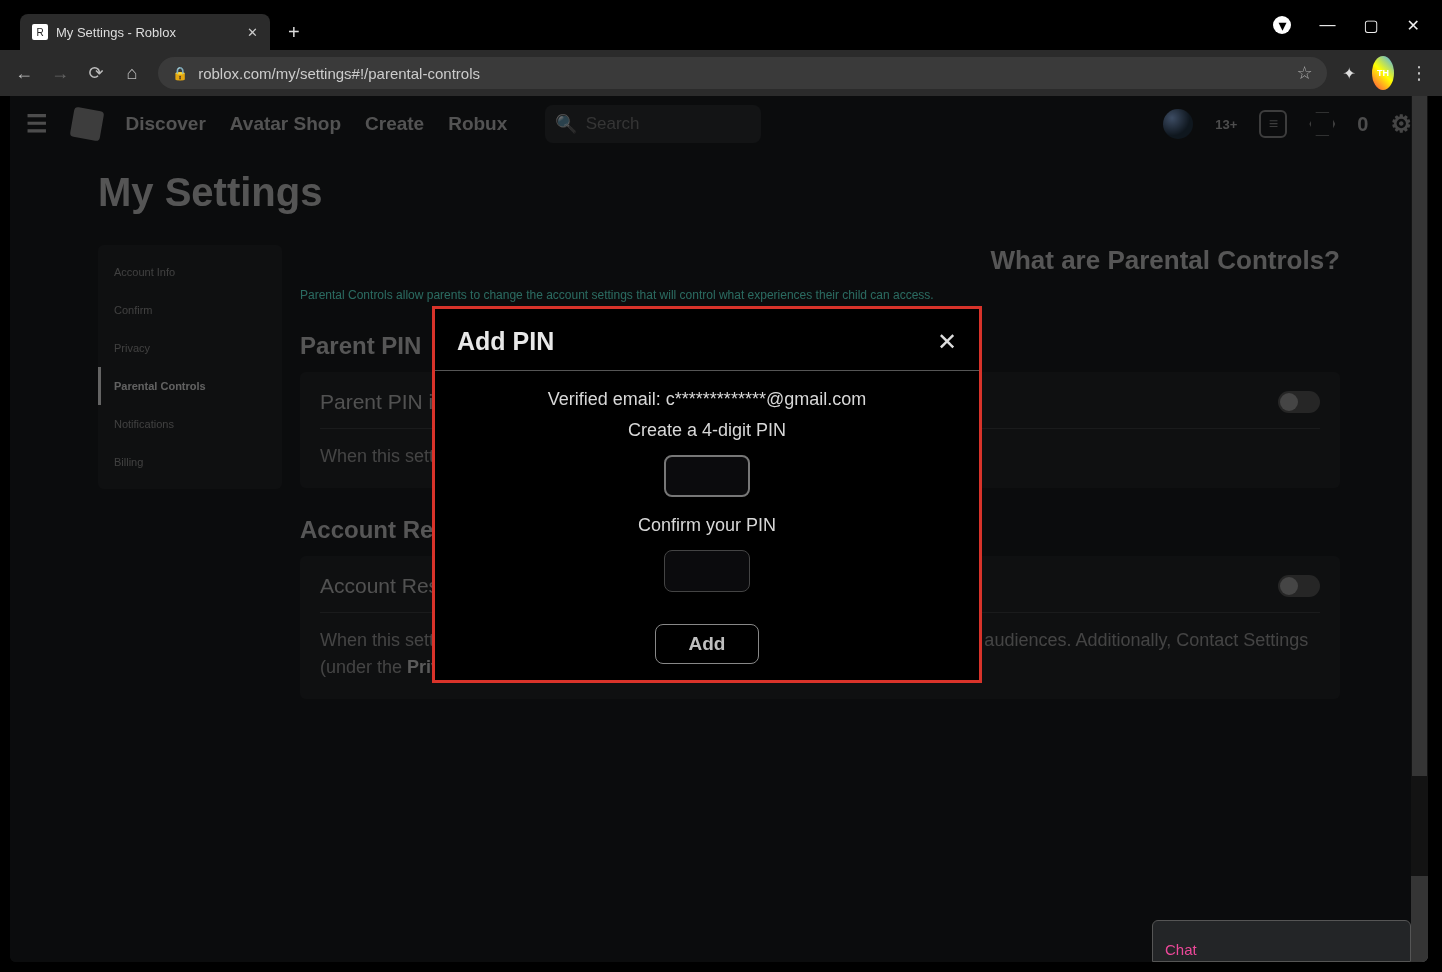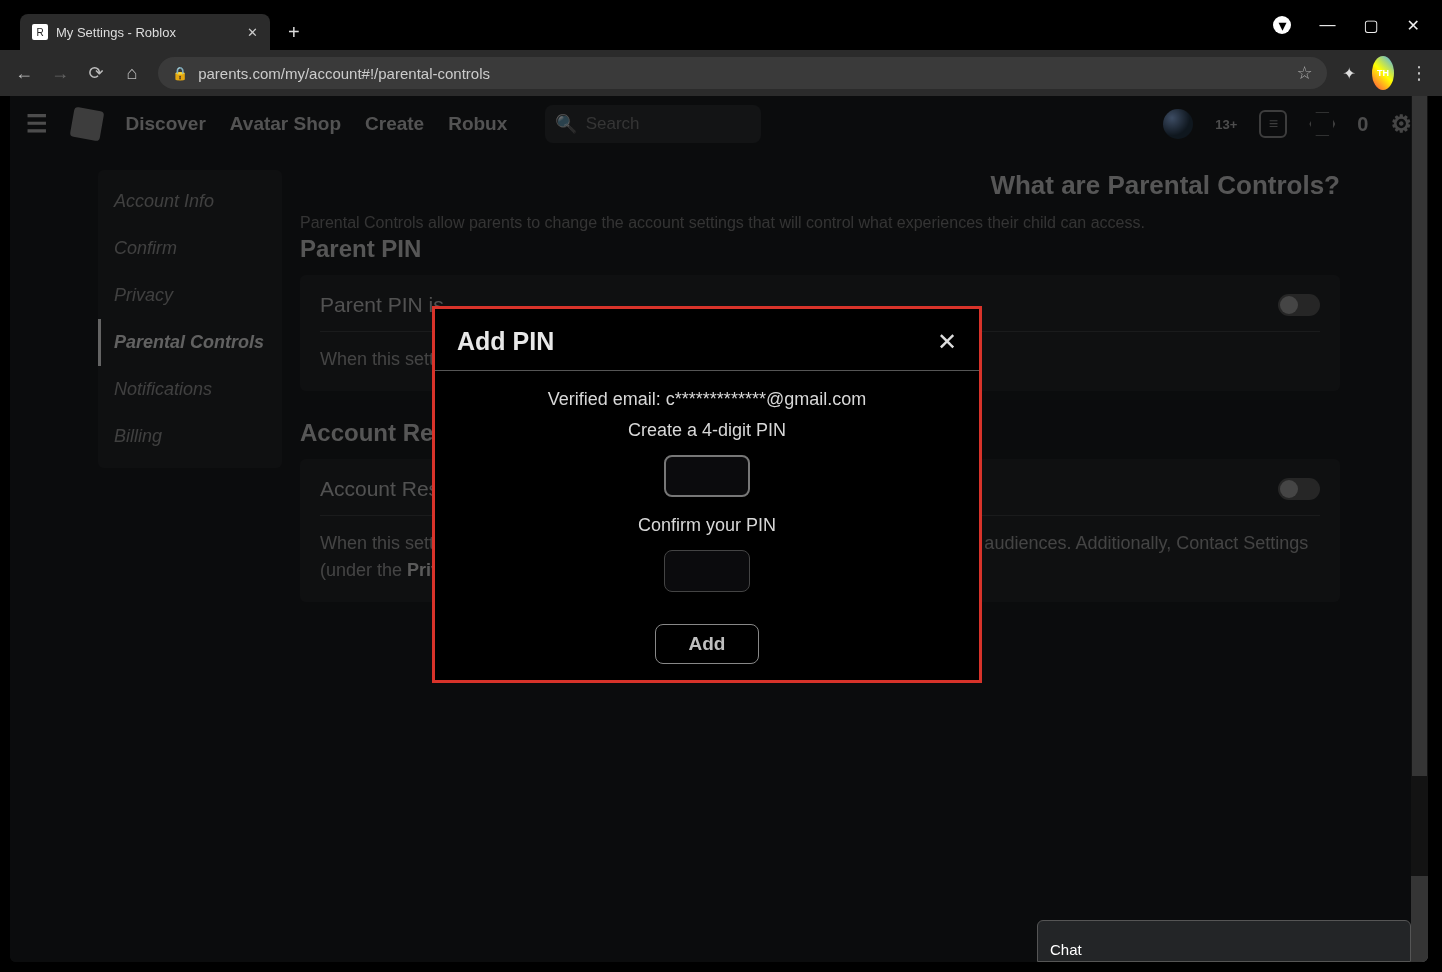--- a/index.html
+++ b/index.html
@@ -46,26 +46,26 @@
 .rightnav .navicon2 { width:28px; height:28px; border:2px solid #888; border-radius:6px; display:flex; align-items:center; justify-content:center; color:#888; font-size:16px; cursor:pointer;}
 .rightnav .robuxcount { color:#aaa; font-size:20px; }
 .rightnav .hex { width:26px; height:26px; border:2px solid #888; transform:rotate(0deg); border-radius:4px; clip-path: polygon(25% 5%, 75% 5%, 100% 50%, 75% 95%, 25% 95%, 0 50%);}
 .rightnav .gear { color:#999; font-size:24px; cursor:pointer;}
 
 .main { padding: 18px 88px; color: #c9c9c9; }
 .page-title { font-size: 40px; font-weight: 800; color: #bdbdbd; margin-bottom: 30px; }
 
 .layout { display: flex; gap: 18px; }
 .sidebar { width: 184px; background: #232527; border-radius: 6px; padding: 8px 0; align-self: flex-start; }
-.sidebar .item { padding: 13px 16px; font-size: 18px; color: #8e8e8e; cursor:pointer;font-style:italic; }
+.sidebar .item { padding: 13px 16px; font-size: 11px; color: #8e8e8e; cursor:pointer; }
 .sidebar .item.active { color: #d8d8d8; border-left: 3px solid #ddd; font-weight:600; padding-left:13px; }
 
 .content { flex: 1; }
 .content h2 { font-size: 26px; font-weight: 800; color: #bfbfbf; margin-bottom: 10px; text-align: right; }
-.content p.desc { font-size: 16px; color: #737373; line-height: 1.5; }
+.content p.desc { font-size: 12px; color: #5eead4; line-height: 1.5; margin-bottom: 28px; }
 .content h3 { font-size: 24px; font-weight: 800; color: #bfbfbf; margin-bottom: 12px; }
 .setting-box { background: #232527; border-radius: 6px; padding: 18px 20px; margin-bottom: 28px; }
 .setting-row { display:flex; align-items:center; justify-content:space-between; padding-bottom: 14px; border-bottom: 1px solid #3a3c3e; }
 .setting-row .label { font-size: 21px; color: #b4b4b4; }
 .toggle { width: 42px; height: 22px; background: #555; border-radius: 12px; position: relative; cursor:pointer;}
 .toggle::after { content:''; position:absolute; width:18px; height:18px; background:#999; border-radius:50%; top:2px; left:2px; }
 .setting-desc { font-size: 18px; color: #979797; margin-top: 14px; line-height:1.5; }
 .setting-desc b { color:#c8c8c8; font-weight:700;}
 
 
@@ -78,21 +78,21 @@
 .pin-input { width: 86px; height: 42px; background: #0b0b0d; border: 2px solid #777; border-radius: 8px; margin: 4px 0 8px; }
 .pin-input.noborder { border: 1px solid #444; }
 .modal-add { width: 104px; height: 40px; border: 1px solid #888; border-radius: 8px; background: none; color: #bfbfbf; font-size: 19px; font-weight: 600; margin-top: 14px; cursor:pointer;}
 
 
 .footer { position:absolute; bottom:0; left:0; right:17px; height: 64px; display:flex; align-items:center; justify-content:center; gap: 54px; color:#adadad; font-size:20px; font-weight:700; }
 .footer span { cursor:pointer;}
 .footer .cut { overflow: hidden; width: 56px; white-space: nowrap; }
 
 
-.chatw { position:absolute; right:17px; bottom:0; width:374px; height:34px; background:#232527; border:1px solid #555; border-radius:6px 6px 0 0; padding: 20px 12px; color:#ffffff; font-size:15px; }
+.chatw { position:absolute; right:17px; bottom:0; width:259px; height:34px; background:#232527; border:1px solid #555; border-radius:6px 6px 0 0; padding: 20px 12px; color:#ec4899; font-size:15px; }
 </style>
 </head>
 <body>
 
 <div class="titlebar">
   <div class="tab">
     <span class="favicon">R</span>
     <span>My Settings - Roblox</span>
     <span class="close">✕</span>
   </div>
@@ -105,21 +105,21 @@
   </div>
 </div>
 
 <div class="toolbar">
   <span class="navicon">←</span>
   <span class="navicon" style="color:#666">→</span>
   <span class="navicon">⟳</span>
   <span class="navicon">⌂</span>
   <div class="urlbar">
     <span class="lock">🔒</span>
-    <span>parents.com/my/account#!/parental-controls</span>
+    <span>roblox.com/my/settings#!/parental-controls</span>
     <span class="star">☆</span>
   </div>
   <div class="ext-icons">
     <span class="puzzle">✦</span>
     <span class="avatar">TH</span>
     <span class="menu3">⋮</span>
   </div>
 </div>
 
 <div class="viewport">
@@ -143,20 +143,21 @@
       <span class="useravatar"></span>
       <span class="age">13+</span>
       <span class="navicon2">≡</span>
       <span class="hex"></span>
       <span class="robuxcount">0</span>
       <span class="gear">⚙</span>
     </div>
   </div>
 
   <div class="main">
+    <h1 class="page-title">My Settings</h1>
     <div class="layout">
       <div class="sidebar">
         <div class="item">Account Info</div>
         <div class="item">Confirm</div>
         <div class="item">Privacy</div>
         <div class="item active">Parental Controls</div>
         <div class="item">Notifications</div>
         <div class="item">Billing</div>
       </div>
 

